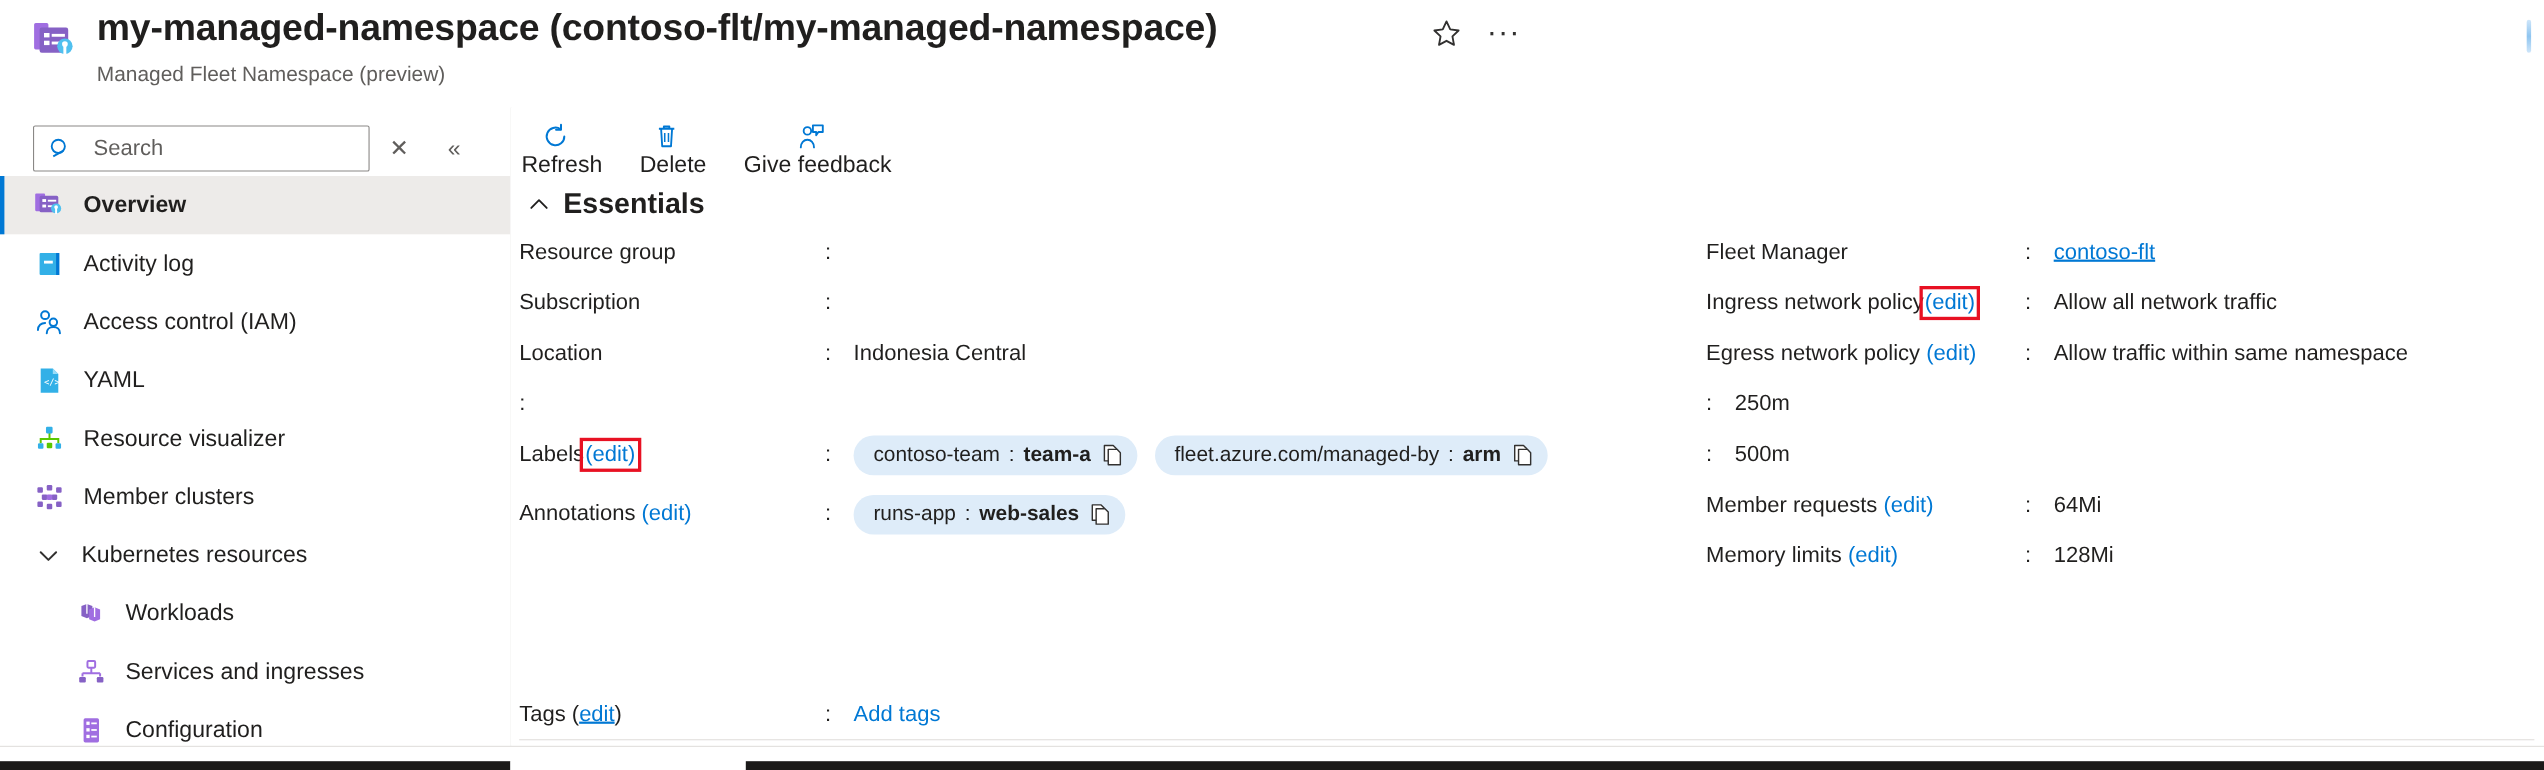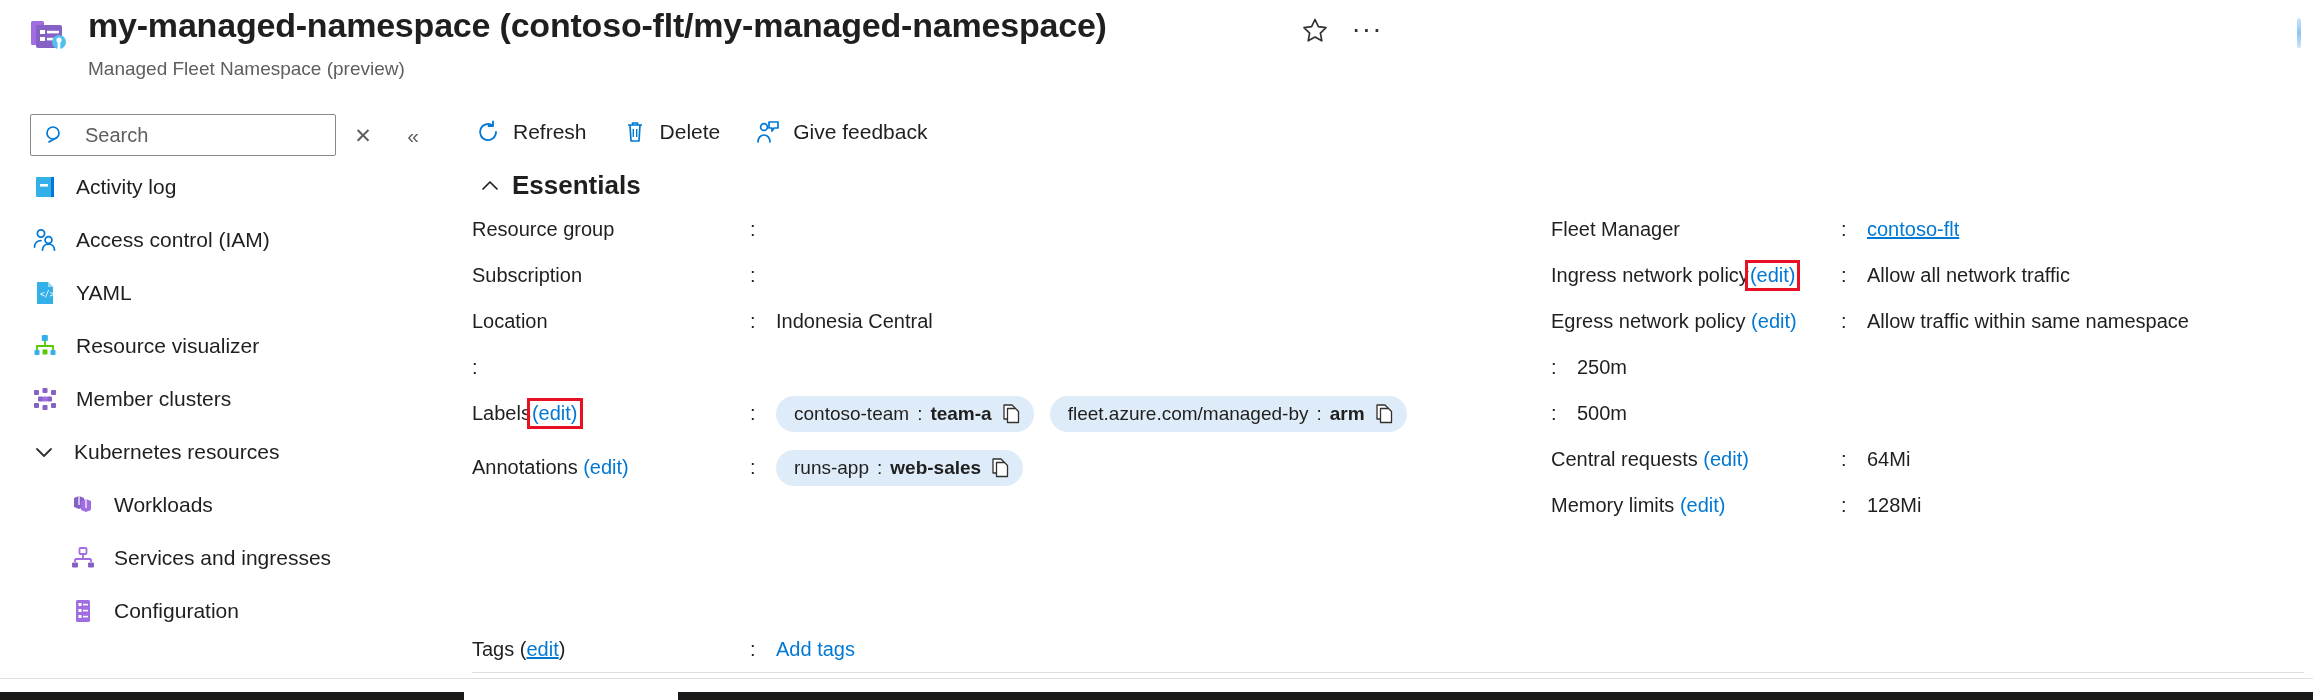--- a/index.html
+++ b/index.html
@@ -73,21 +73,21 @@
   .nav-item.group .chev { width:32px; height:32px; margin-right:14px; flex:0 0 auto; }
   .nav-item.child { padding-left:68px; }
 
   
   .content { position:absolute; left:464px; top:98px; width:1849px; height:580px; background:#fff; }
   .divider-v { position:absolute; left:464px; top:98px; width:1px; height:580px; background:#e1dfdd; }
 
   .cmdbar { position:absolute; left:0; top:8px; height:52px; display:flex; align-items:center; }
   .cmd {
     display:flex; align-items:center; height:44px; padding:0 14px 0 10px;
-    margin-right:10px; cursor:pointer; white-space:nowrap;
+    margin-right:10px; cursor:pointer; white-space:nowrap;flex-direction:column;
   }
   .cmd .cicon { width:28px; height:28px; margin-right:11px; flex:0 0 auto; }
   .cmd .clabel { font-size:21px; color:#201f1e; }
 
   .essentials-head {
     position:absolute; left:14px; top:72px; display:flex; align-items:center; cursor:pointer;
   }
   .essentials-head .chev-up { width:24px; height:24px; margin-right:10px; }
   .essentials-head .etxt { font-size:26px; font-weight:700; color:#201f1e; }
 
@@ -177,20 +177,36 @@
           </svg>
         </span>
         <span class="splaceholder">Search</span>
       </div>
       <div class="sb-x">✕</div>
       <div class="sb-collapse">«</div>
     </div>
 
     <div class="navlist">
 
+      <div class="nav-item selected">
+        <span class="nicon">
+          <svg width="30" height="30" viewBox="0 0 30 30">
+            <rect x="2" y="4" width="9" height="16" rx="1" fill="#a06ee1"></rect>
+            <rect x="6" y="6" width="17" height="15" rx="1.5" fill="#8661c5"></rect>
+            <rect x="8.5" y="9" width="3.4" height="2.6" fill="#fff"></rect>
+            <rect x="13.5" y="9.6" width="7.6" height="1.7" fill="#fff"></rect>
+            <rect x="8.5" y="14" width="3.4" height="2.6" fill="#fff"></rect>
+            <rect x="13.5" y="14.6" width="7.6" height="1.7" fill="#fff"></rect>
+            <circle cx="21" cy="17.5" r="4.6" fill="#50c0ef"></circle>
+            <circle cx="21" cy="16.2" r="1.7" fill="#fff"></circle>
+            <rect x="20.1" y="16.8" width="1.8" height="5.8" fill="#fff"></rect>
+          </svg>
+        </span>
+        <span class="nlabel">Overview</span>
+      </div>
 
       <div class="nav-item">
         <span class="nicon">
           <svg width="30" height="30" viewBox="0 0 30 30">
             <rect x="6" y="5" width="16" height="20" rx="1" fill="#32b0e7"></rect>
             <rect x="21" y="5" width="3" height="20" fill="#0078d4"></rect>
             <rect x="10" y="12" width="8" height="2.6" fill="#fff"></rect>
           </svg>
         </span>
         <span class="nlabel">Activity log</span>
@@ -462,21 +478,21 @@
           <div class="fval">250m</div>
         </div>
 
         <div class="frow">
           <div class="fsep">:</div>
           <div class="fval">500m</div>
         </div>
 
         <div class="frow">
           <div class="fkey-r">
-            <span>Central requests</span>
+            <span>Member requests</span>
             <span class="edit-link">(edit)</span>
           </div>
           <div class="fsep">:</div>
           <div class="fval">64Mi</div>
         </div>
 
         <div class="frow">
           <div class="fkey-r">
             <span>Memory limits</span>
             <span class="edit-link">(edit)</span>

